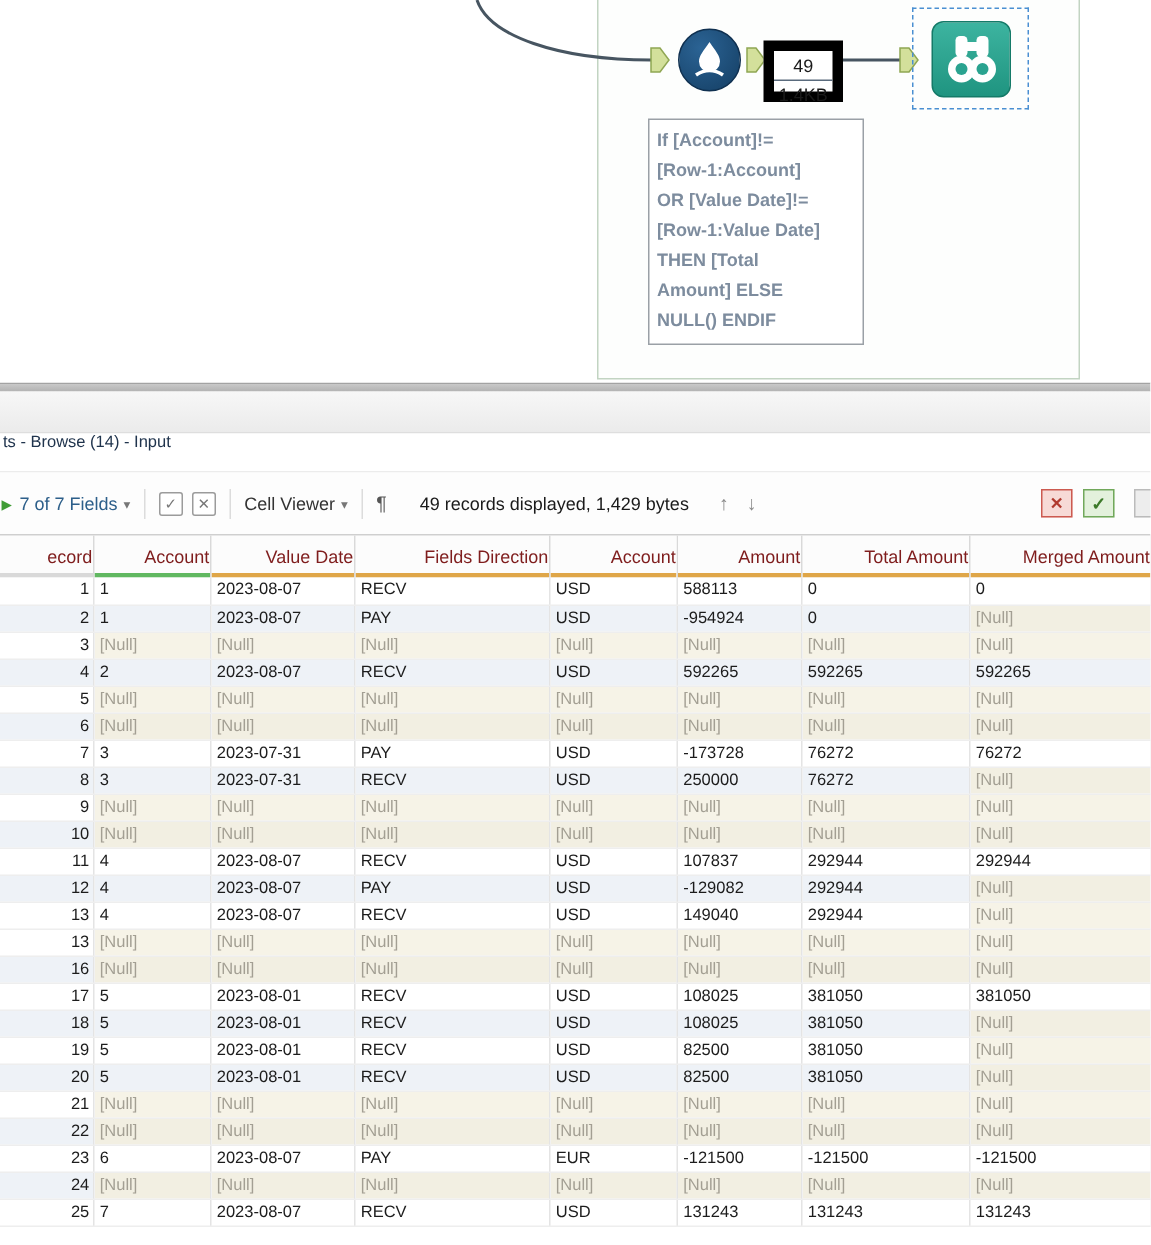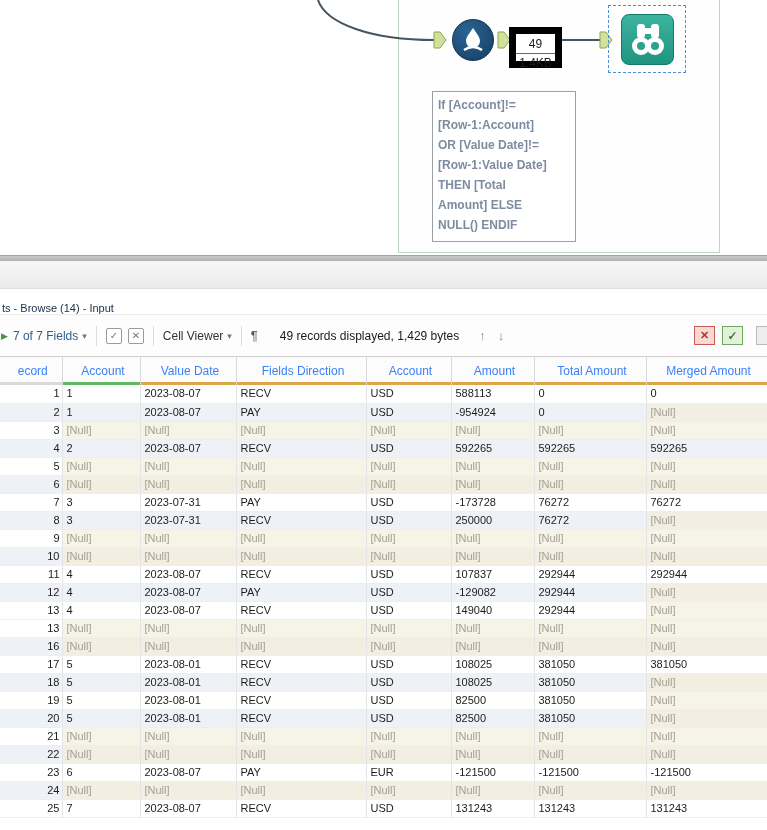--- a/index.html
+++ b/index.html
@@ -16,28 +16,28 @@
     z-index:3;display:flex;align-items:center;justify-content:center}
   .count-box{position:absolute;left:509px;top:27px;width:53px;height:41px;background:#fff;
     border:7px solid #000000;z-index:3;text-align:center;font-size:12px;color:#1a1a1a}
   .count-box .rec-line{height:20px;line-height:20px;border-bottom:1px solid #5a6b7d}
   .count-box .size-line{height:18px;line-height:18px}
   .browse-sel{position:absolute;left:608px;top:5px;width:78px;height:68px;
     border:1px dashed #4a8fd2;z-index:3}
   .tool-browse{position:absolute;left:12px;top:8px;width:53px;height:51px;border-radius:8px;
     background:linear-gradient(#3db4a0,#1f9480);border:1px solid #147a68;
     display:flex;align-items:center;justify-content:center}
-  .annotation{position:absolute;left:432px;top:91px;width:144px;min-height:142px;background:#fff;
+  .annotation{position:absolute;left:432px;top:79px;width:144px;min-height:142px;background:#fff;
     border:1px solid #9aa0a6;z-index:3;padding:3px 24px 6px 5px;font-weight:bold;
     font-size:12px;line-height:20px;color:#7d8c9e}
 
   
   .splitter{height:6px;background:linear-gradient(#c9c9c9,#b2b2b2);border-top:1px solid #a3a3a3}
   .chrome{height:28px;background:linear-gradient(#f7f7f7,#ebebeb);border-bottom:1px solid #dedede}
-  .breadcrumb-row{height:26px;background:#fff;display:flex;align-items:flex-end;
+  .breadcrumb-row{height:26px;background:#fff;display:flex;align-items:flex-start;
     padding-left:2px;font-size:11px;color:#20344d;border-bottom:1px solid #ececec}
 
   
   .toolbar{height:42px;background:#fdfdfd;border-bottom:1px solid #cfcfcf;display:flex;
     align-items:center;font-size:12px;color:#333;white-space:nowrap}
   .tb-sep{width:1px;height:20px;background:#dcdcdc;margin:0 9px;flex:0 0 auto}
   .collapse-arrow{color:#3f9c35;font-size:9px;margin-left:1px}
   .fields-label{color:#2d5f8a;margin-left:5px}
   .caret{color:#777;font-size:9px;margin-left:4px}
   .icon-btn{width:16px;height:16px;border:1px solid #9b9b9b;border-radius:2px;display:flex;
@@ -53,21 +53,21 @@
     font-size:11px;font-weight:bold;display:flex;align-items:center;justify-content:center;flex:0 0 auto}
   .btn-ok{width:21px;height:19px;background:#e3f1dc;border:1px solid #71a85b;color:#3d7a2a;
     font-size:12px;font-weight:bold;display:flex;align-items:center;justify-content:center;
     margin-left:7px;flex:0 0 auto}
   .btn-part{width:20px;height:19px;background:#ededed;border:1px solid #bbb;margin-left:13px;
     margin-right:-9px;flex:0 0 auto}
 
   
   #grid{width:767px;border-collapse:collapse;table-layout:fixed;font-size:11px;color:#1c1c1c}
   #grid th{height:28px;background:#fcfcfc;border-right:1px solid #d9d9d9;font-weight:normal;
-    text-align:center;padding:0 0 0 4px;position:relative;color:#3b82f6;font-size:12px;
+    text-align:right;padding:0 0 0 4px;position:relative;color:#7f1d1d;font-size:12px;
     white-space:nowrap;overflow:hidden}
   .qbar{position:absolute;left:0;right:0;bottom:0;height:3px;display:block}
   #grid td{height:18px;border-right:1px solid #e4e4e4;border-bottom:1px solid #eeeeee;
     padding:0 2px 0 4px;white-space:nowrap;overflow:hidden;line-height:17px}
   tr.alt td{background:#eef2f7}
   td.rec{text-align:right;padding-right:7px}
   td.null{color:#a39f93;background:#f6f3e7;}
   tr.alt td.null{background:#f2efe2}
 </style>
 </head>

